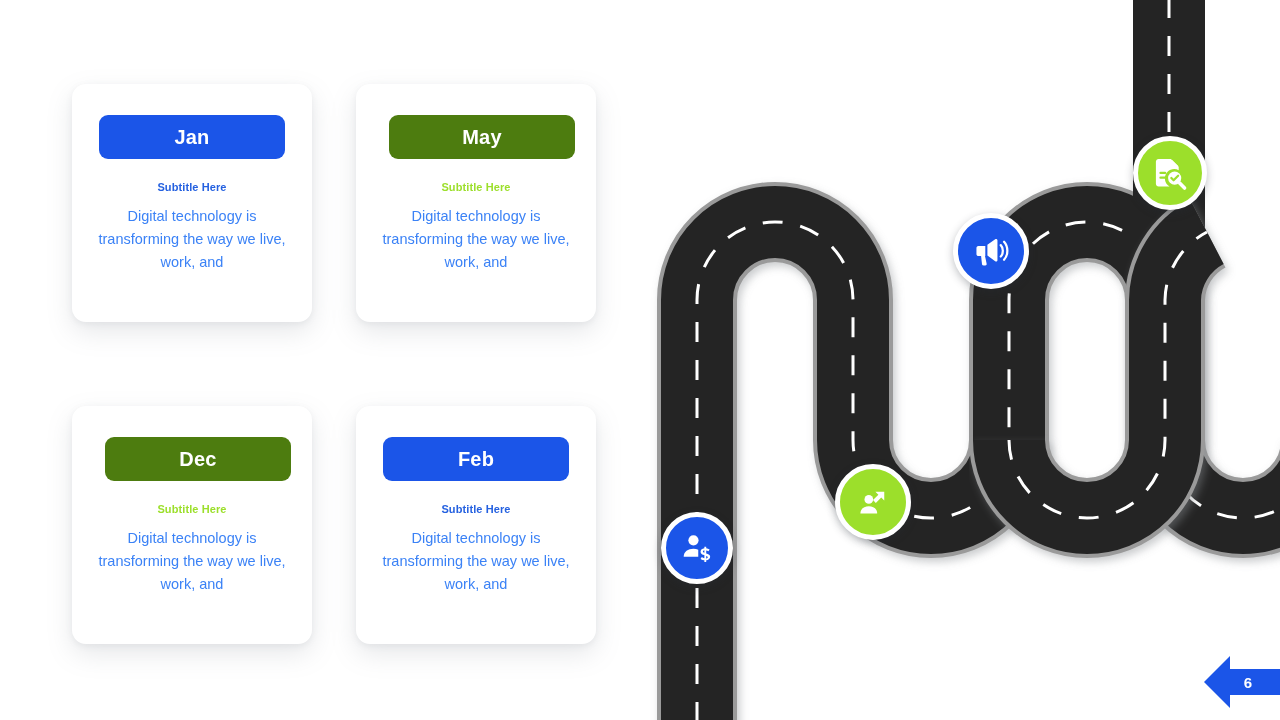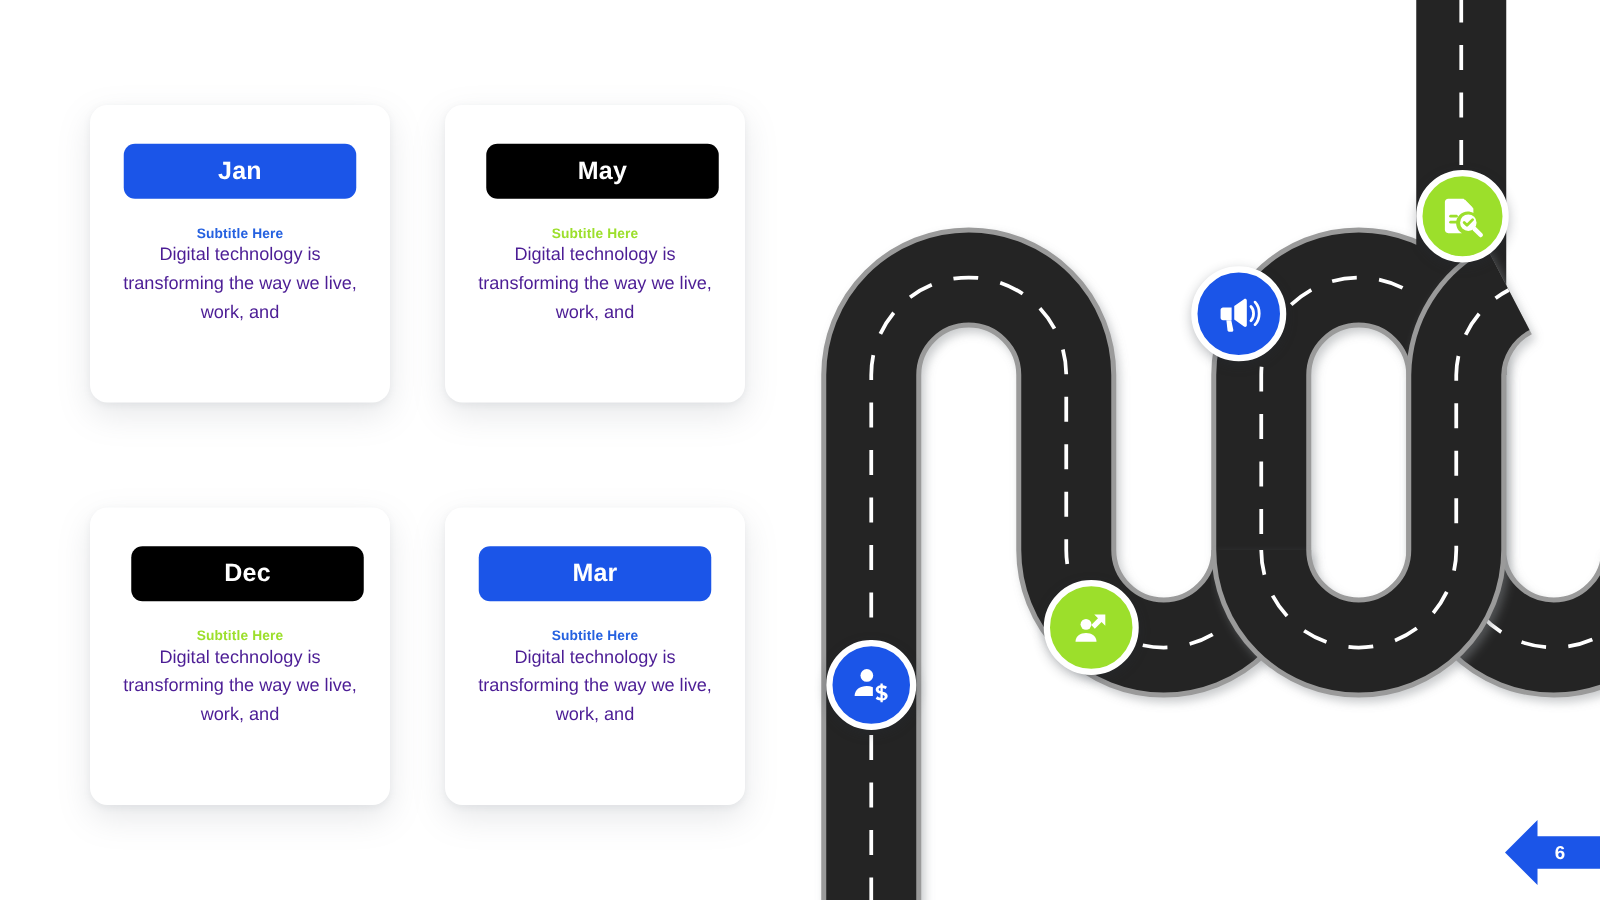--- a/index.html
+++ b/index.html
@@ -50,37 +50,38 @@
     display: flex;
     align-items: center;
     justify-content: center;
     color: #ffffff;
     font-size: 20px;
     font-weight: bold;
     letter-spacing: .2px;
     user-select: none;
   }
   .pill.blue  { background: #1b55e8; }
-  .pill.green { background: #000000; margin-left: 12px; }
+  .pill.green { background: #4d7c0f; margin-left: 12px; }
 
   .subtitle {
     margin-top: 22px;
     font-size: 11px;
     font-weight: bold;
     letter-spacing: .1px;
   }
   .subtitle.blue  { color: #2561e0; }
   .subtitle.green { color: #9cdf2b; }
 
   .body-text {
+    margin-top: 12px;
     width: 192px;
     text-align: center;
     font-size: 14.5px;
     line-height: 23px;
-    color: #4c1d95;
+    color: #3b82f6;
   }
 
   
   #road-wrap {
     position: absolute;
     left: 640px;
     top: 0;
     width: 640px;
     height: 720px;
   }
@@ -251,21 +252,21 @@
     <div class="body-text">Digital technology is transforming the way we live, work, and</div>
   </div>
 
   <div class="card c2">
     <div class="pill green">Dec</div>
     <div class="subtitle green">Subtitle Here</div>
     <div class="body-text">Digital technology is transforming the way we live, work, and</div>
   </div>
 
   <div class="card c3">
-    <div class="pill blue">Mar</div>
+    <div class="pill blue">Feb</div>
     <div class="subtitle blue">Subtitle Here</div>
     <div class="body-text">Digital technology is transforming the way we live, work, and</div>
   </div>
 
   <div id="page-badge">
     <svg width="76" height="52" viewBox="0 0 76 52">
       <path d="M0 26 L26 0 L26 13 L76 13 L76 39 L26 39 L26 52 Z" fill="#1b55e8"></path>
     </svg>
     <div class="num">6</div>
   </div>

